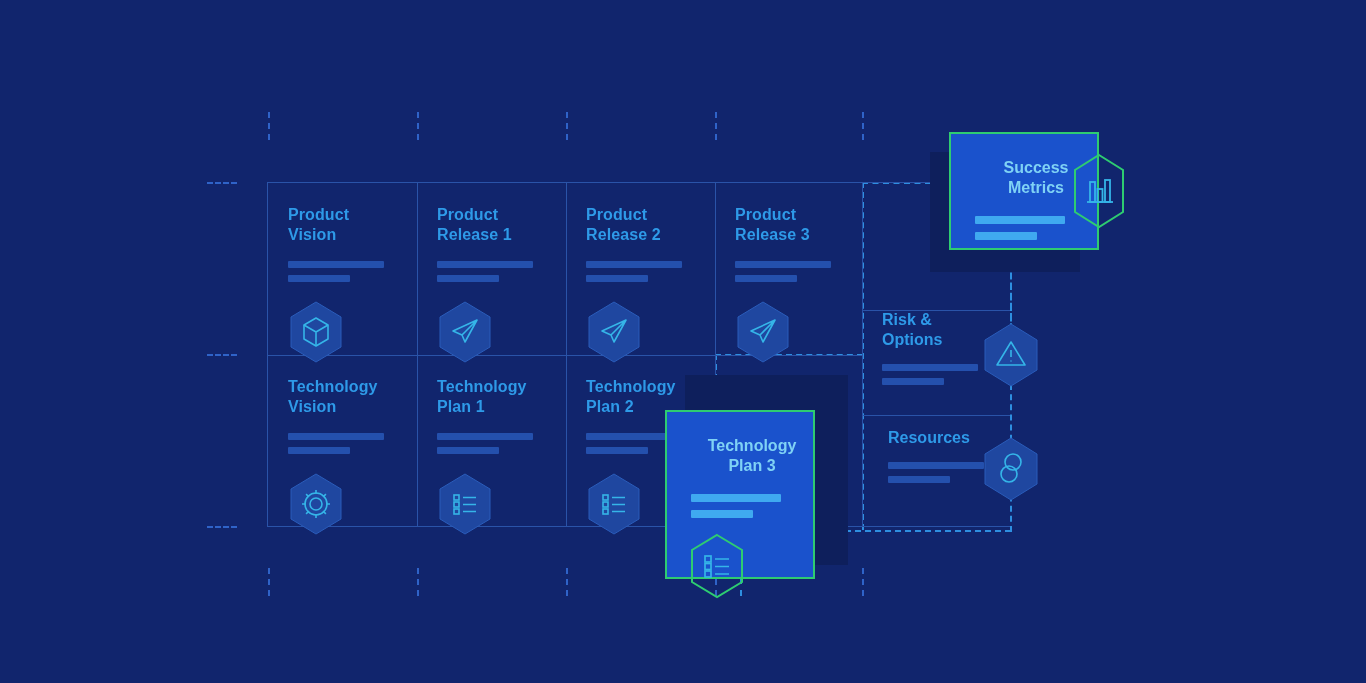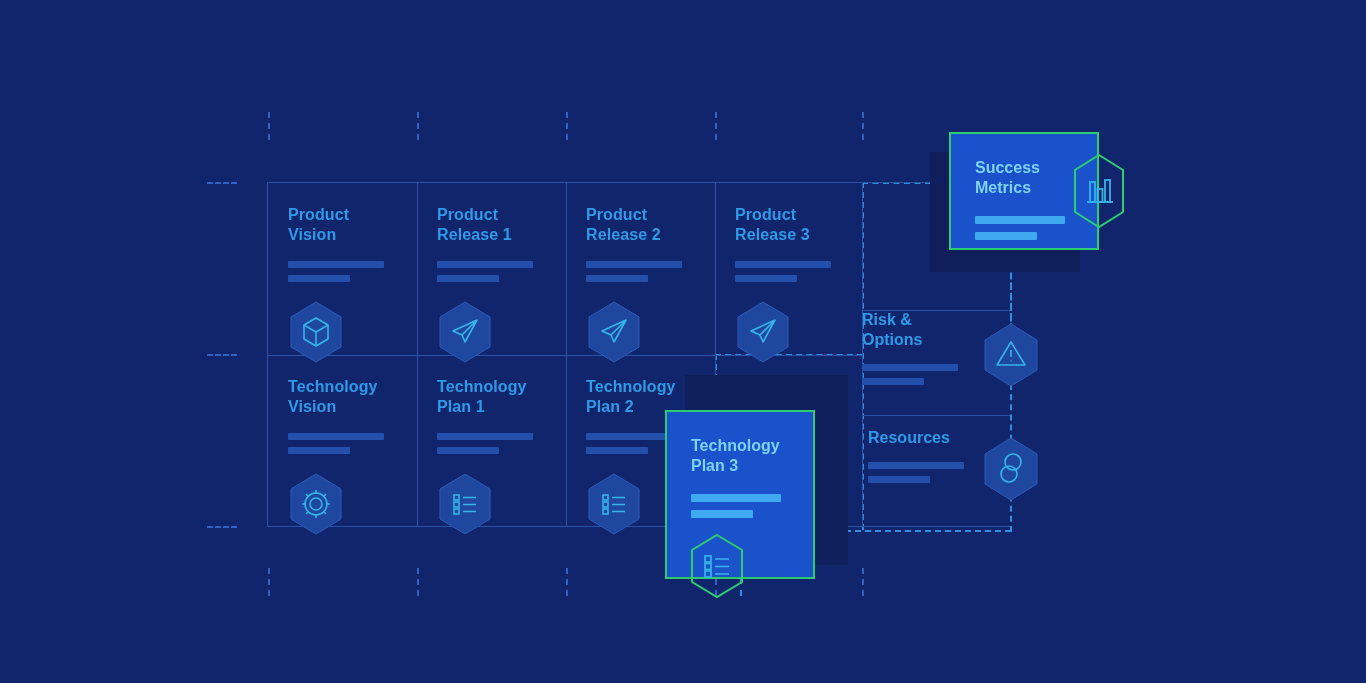--- a/index.html
+++ b/index.html
@@ -54,21 +54,21 @@
   .bar.w2 { width: 62px; }
 
   
   .hex {
     position: relative; width: 56px; height: 64px; margin-top: 18px;
   }
   .hex svg { display: block; overflow: visible; }
 
   
   .side {
-    position: absolute; 
+    position: absolute; padding-left: 20px;
   }
   .side-title {
     font-size: 16px; font-weight: bold; line-height: 20px;
     color: #2e9ae8; white-space: pre-line;
   }
   .side .bars { margin-top: 14px; }
   .side .bar.w1 { width: 96px; }
   .side .bar.w2 { width: 62px; }
   .side-hex { position: absolute; }
 
@@ -78,21 +78,21 @@
     background: #1a52cc;
     border: 2px solid #2ecc71;
     padding: 24px 0 0 24px;
   }
   .hi-shadow {
     position: absolute;
     background: #0e1f5c;
   }
   .hi-title {
     font-size: 16px; font-weight: bold; line-height: 20px;
-    color: #7fd2f5; white-space: pre-line;
+    color: #7fd2f5; white-space: pre-line; text-align: center;
   }
   .hi-card .bars { margin-top: 18px; }
   .hi-card .bar { background: #3fa9f0; height: 8px; margin-bottom: 8px; }
   .hi-card .bar.w1 { width: 90px; }
   .hi-card .bar.w2 { width: 62px; }
 
   
   .side-frame {
     position: absolute;
     border-left: 1px solid #2a53a8;

